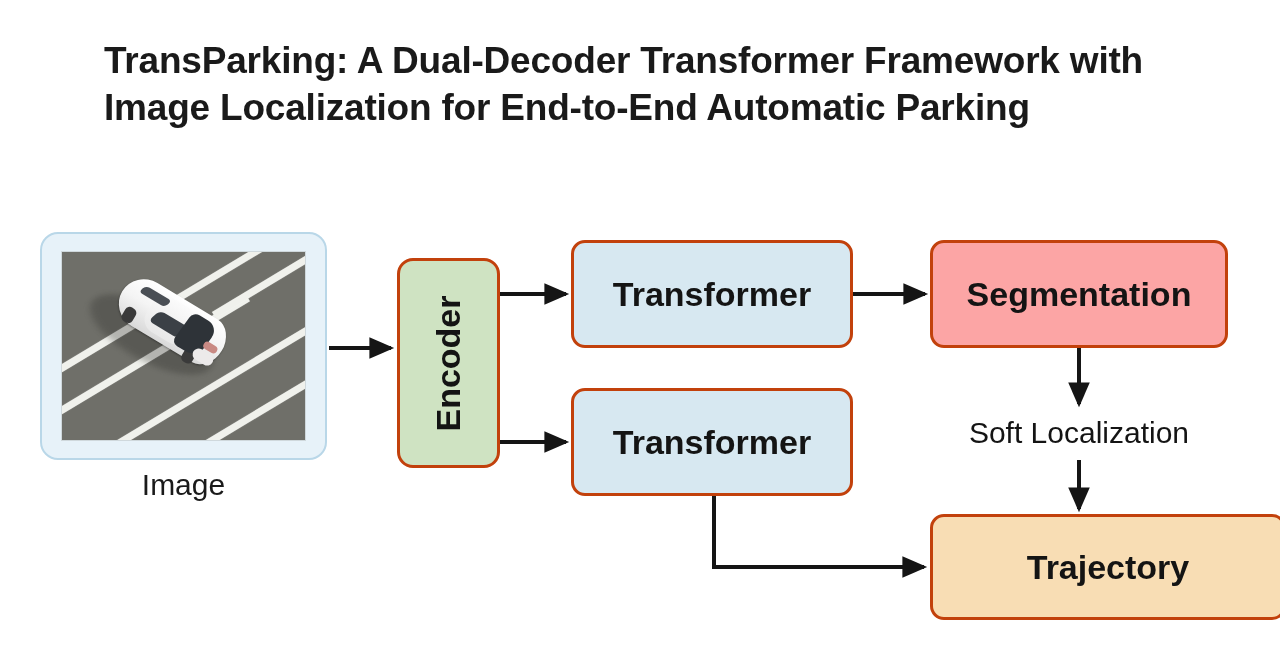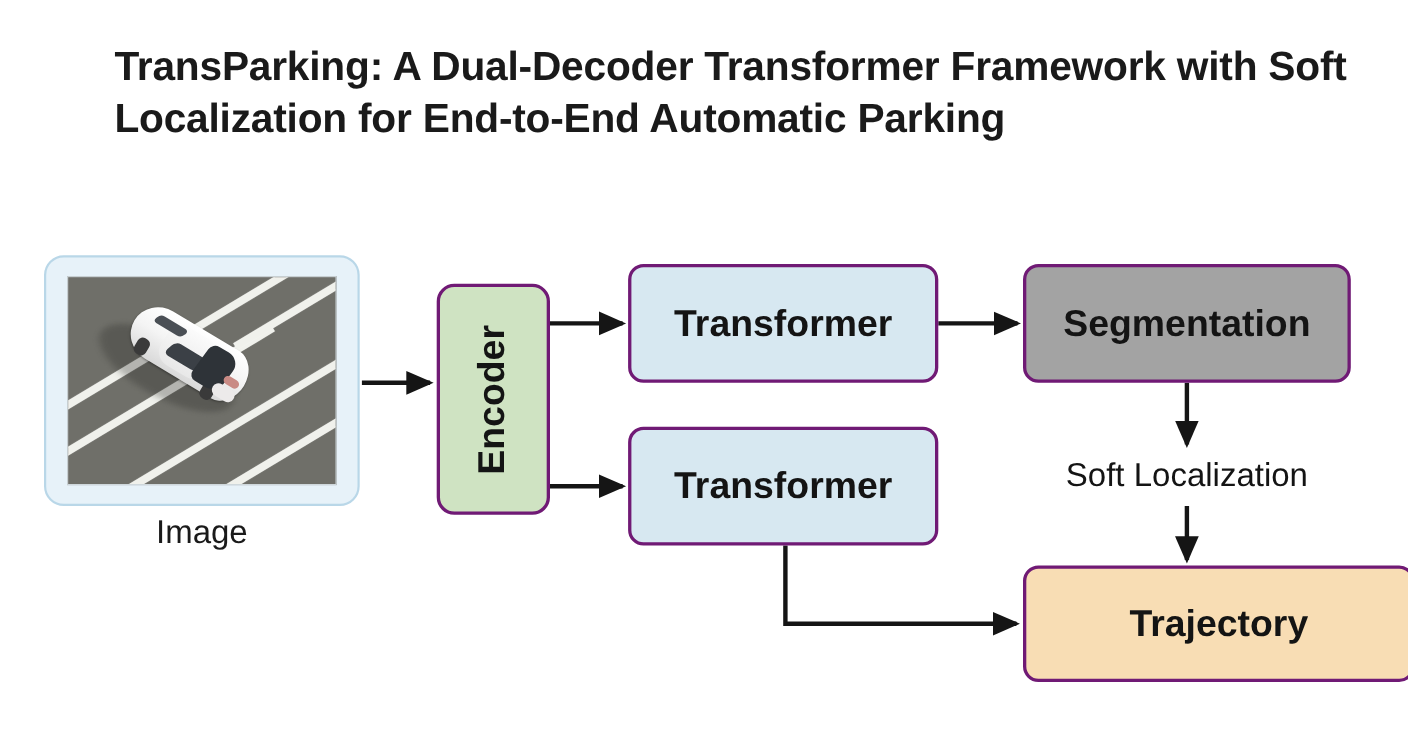--- a/index.html
+++ b/index.html
@@ -181,21 +181,21 @@
     text-align: center;
     font-size: 30px;
     font-weight: normal;
     color: #1a1a1a;
   }
 
   
   .node {
     position: absolute;
     box-sizing: border-box;
-    border: 3px solid #701a75;
+    border: 3px solid #c2410c;
     border-radius: 14px;
     display: flex;
     align-items: center;
     justify-content: center;
     font-weight: bold;
     color: #141414;
     text-align: center;
   }
   #node-encoder {
     left: 397px;  top: 258px;
@@ -217,21 +217,21 @@
   }
   #node-transformer-bottom {
     left: 571px;  top: 388px;
     width: 282px; height: 108px;
     background: #d7e8f1;
     font-size: 34px;
   }
   #node-segmentation {
     left: 930px;  top: 240px;
     width: 298px; height: 108px;
-    background: #a3a3a3;
+    background: #fca5a5;
     font-size: 34px;
   }
   #node-trajectory {
     left: 930px;  top: 514px;
     width: 356px; height: 106px;
     background: #f8ddb4;
     font-size: 34px;
   }
 
   #soft-localization-label {
@@ -242,21 +242,21 @@
     text-align: center;
     font-size: 30px;
     font-weight: normal;
     color: #141414;
     white-space: nowrap;
   }
 </style>
 </head>
 <body>
 
-<div id="paper-title">TransParking: A Dual-Decoder Transformer Framework with Soft Localization for End-to-End Automatic Parking</div>
+<div id="paper-title">TransParking: A Dual-Decoder Transformer Framework with Image Localization for End-to-End Automatic Parking</div>
 
 <div id="diagram">
 
   <svg id="wires" viewBox="0 0 1280 670" width="1280" height="670">
     <defs>
       <marker id="arrowhead" markerWidth="7" markerHeight="7" refX="5.4" refY="3" orient="auto" markerUnits="strokeWidth">
         <path d="M0,0.3 L6.2,3 L0,5.7 Z" fill="#151515"></path>
       </marker>
     </defs>
 

